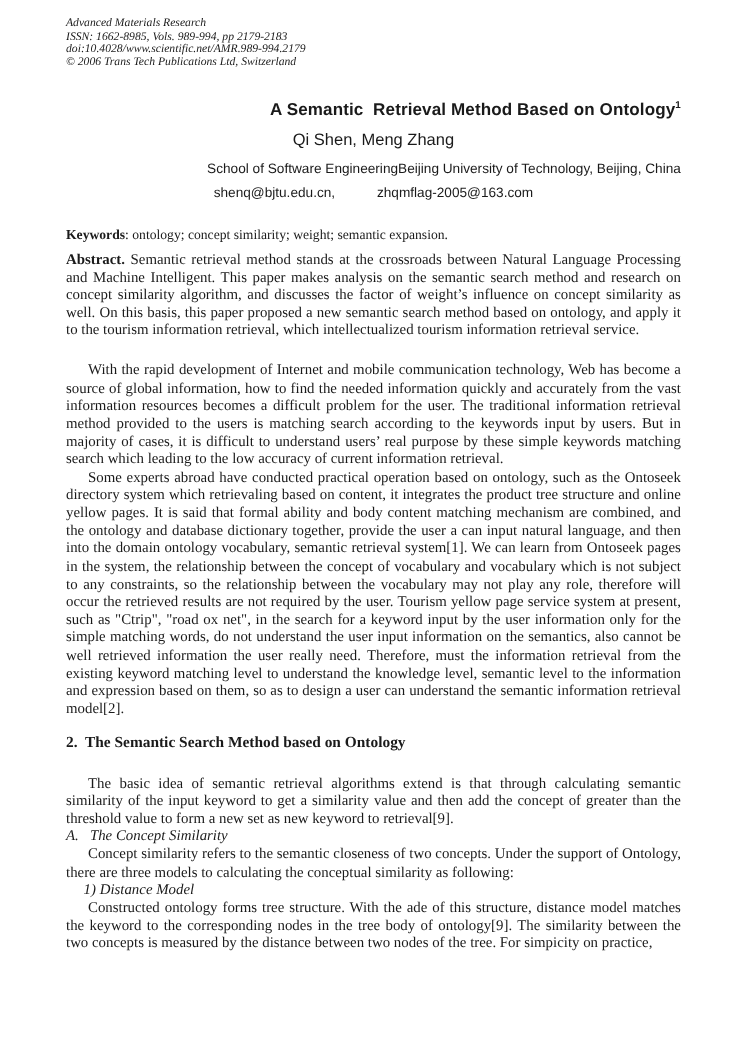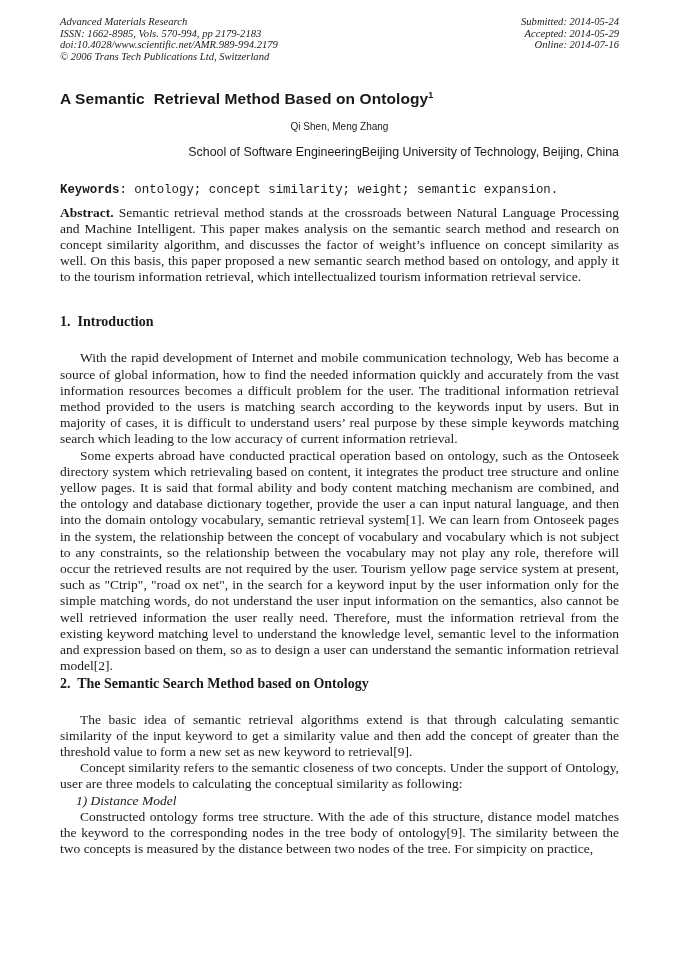--- a/index.html
+++ b/index.html
@@ -23,34 +23,34 @@
     justify-content: space-between;
     font-family: "Liberation Serif", serif;
     font-style: italic;
     font-size: 10.6px;
     line-height: 11.7px;
   }
   .hdr-right { text-align: right; }
   
   .title {
     margin-top: 23px;
-    text-align: left;
+    text-align: right;
     font-family: "Liberation Sans", sans-serif;
     font-weight: bold;
     font-size: 15.5px;
     line-height: 18px;
     white-space: pre-wrap;
     letter-spacing: 0.1px;
   }
   .title sup { font-size: 9px; font-weight: bold; }
   .authors {
     margin-top: 10px;
     text-align: center;
     font-family: "Liberation Sans", sans-serif;
-    font-size: 10px;
+    font-size: 15px;
     line-height: 18px;
   }
   .affil {
     margin-top: 9px;
     text-align: right;
     font-family: "Liberation Sans", sans-serif;
     font-size: 12.4px;
     line-height: 15px;
   }
   .emails {
@@ -58,21 +58,21 @@
     display: flex;
     justify-content: center;
     gap: 38px;
     font-family: "Liberation Sans", sans-serif;
     font-size: 12.4px;
     line-height: 15px;
   }
   
   .keywords {
     margin-top: 23px;
-    font-family: Liberation Mono, monospace;
+    font-family: Liberation Serif, serif;
     font-size: 12.4px;
     line-height: 15px;
   }
   .keywords b { font-weight: bold; }
   
   .abstract {
     margin-top: 7px;
     font-size: 13.5px;
     line-height: 16.1px;
     text-align: justify;
@@ -80,21 +80,21 @@
   .abstract b { font-weight: bold; }
   
   h2.sec {
     font-family: "Liberation Serif", serif;
     font-size: 14px;
     line-height: 17px;
     font-weight: bold;
     white-space: pre-wrap;
   }
   .sec1 { margin-top: 28px; }
-  .sec2 { margin-top: 0; }
+  .sec2 { margin-top: 14px; }
   
   p.body {
     font-size: 13.5px;
     line-height: 16.2px;
     text-align: justify;
     text-indent: 20px;
   }
   p.body.first { margin-top: 20px; }
   .subhead {
     font-size: 13.5px;
@@ -105,51 +105,50 @@
   .subhead.num { text-indent: 16px; }
 </style>
 </head>
 <body>
 
 <div class="page">
 
   <div class="hdr">
     <div class="hdr-left">
       <div>Advanced Materials Research</div>
-      <div>ISSN: 1662-8985, Vols. 570-994, pp 2179-2183</div>
+      <div>ISSN: 1662-8985, Vols. 989-994, pp 2179-2183</div>
       <div>doi:10.4028/www.scientific.net/AMR.989-994.2179</div>
       <div>© 2006 Trans Tech Publications Ltd, Switzerland</div>
-    </div>
-    <div class="hdr-right">
-      <div>Submitted: 2014-05-24</div>
-      <div>Accepted: 2014-05-29</div>
-      <div>Online: 2014-07-16</div>
     </div>
   </div>
 
   <h1 class="title"><span>A Semantic  Retrieval Method Based on Ontology</span><sup>1</sup></h1>
 
   <div class="authors">Qi Shen, Meng Zhang</div>
 
   <div class="affil">School of Software EngineeringBeijing University of Technology, Beijing, China</div>
 
+  <div class="emails">
+    <span>shenq@bjtu.edu.cn,</span>
+    <span>zhqmflag-2005@163.com</span>
+  </div>
 
   <p class="keywords"><b>Keywords</b><span>: ontology; concept similarity; weight; semantic expansion.</span></p>
 
   <p class="abstract"><b>Abstract.</b><span> Semantic retrieval method stands at the crossroads between Natural Language Processing and Machine Intelligent. This paper makes analysis on the semantic search method and research on concept similarity algorithm, and discusses the factor of weight’s influence on concept similarity as well. On this basis, this paper proposed a new semantic search method based on ontology, and apply it to the tourism information retrieval, which intellectualized tourism information retrieval service.</span></p>
 
-  <h2 class="sec sec1">1.  Introduction</h2>
 
   <p class="body first">With the rapid development of Internet and mobile communication technology, Web has become a source of global information, how to find the needed information quickly and accurately from the vast information resources becomes a difficult problem for the user. The traditional information retrieval method provided to the users is matching search according to the keywords input by users. But in majority of cases, it is difficult to understand users’ real purpose by these simple keywords matching search which leading to the low accuracy of current information retrieval.</p>
   <p class="body">Some experts abroad have conducted practical operation based on ontology, such as the Ontoseek directory system which retrievaling based on content, it integrates the product tree structure and online yellow pages. It is said that formal ability and body content matching mechanism are combined, and the ontology and database dictionary together, provide the user a can input natural language, and then into the domain ontology vocabulary, semantic retrieval system[1]. We can learn from Ontoseek pages in the system, the relationship between the concept of vocabulary and vocabulary which is not subject to any constraints, so the relationship between the vocabulary may not play any role, therefore will occur the retrieved results are not required by the user. Tourism yellow page service system at present, such as "Ctrip", "road ox net", in the search for a keyword input by the user information only for the simple matching words, do not understand the user input information on the semantics, also cannot be well retrieved information the user really need. Therefore, must the information retrieval from the existing keyword matching level to understand the knowledge level, semantic level to the information and expression based on them, so as to design a user can understand the semantic information retrieval model[2].</p>
 
   <h2 class="sec sec2">2.  The Semantic Search Method based on Ontology</h2>
 
   <p class="body first">The basic idea of semantic retrieval algorithms extend is that through calculating semantic similarity of the input keyword to get a similarity value and then add the concept of greater than the threshold value to form a new set as new keyword to retrieval[9].</p>
 
+  <p class="subhead">A.   The Concept Similarity</p>
 
-  <p class="body">Concept similarity refers to the semantic closeness of two concepts. Under the support of Ontology, user are three models to calculating the conceptual similarity as following:</p>
+  <p class="body">Concept similarity refers to the semantic closeness of two concepts. Under the support of Ontology, there are three models to calculating the conceptual similarity as following:</p>
 
   <p class="subhead num">1) Distance Model</p>
 
   <p class="body">Constructed ontology forms tree structure. With the ade of this structure, distance model matches the keyword to the corresponding nodes in the tree body of ontology[9]. The similarity between the two concepts is measured by the distance between two nodes of the tree. For simpicity on practice,</p>
 
 </div>
 
 </body></html>

